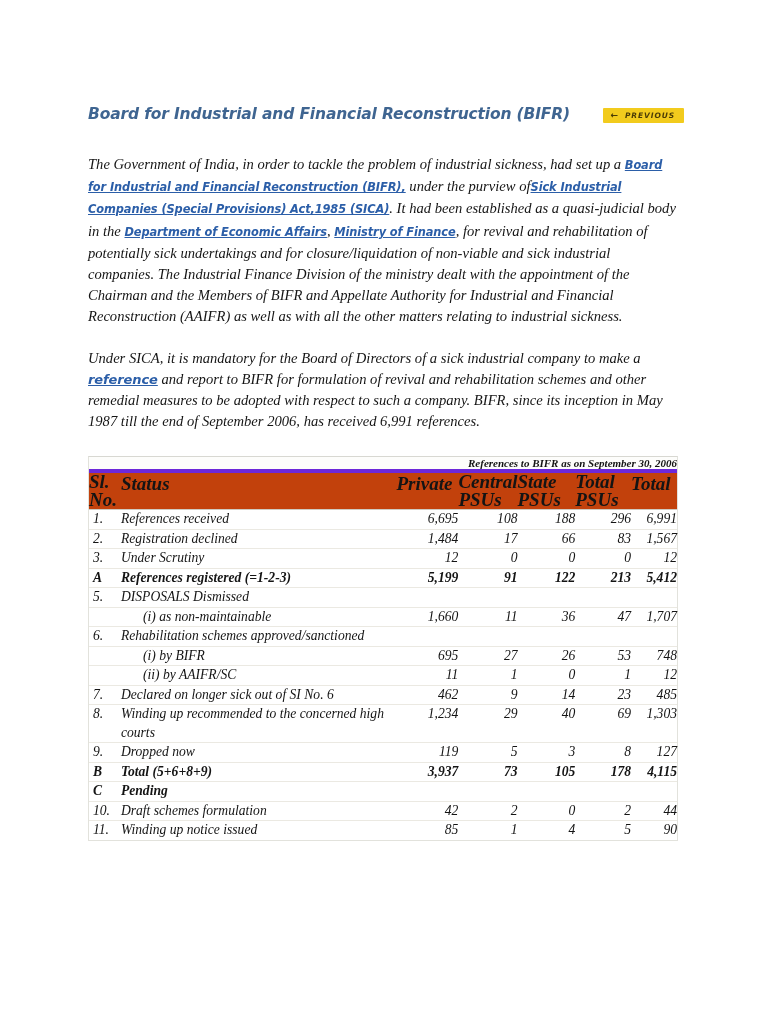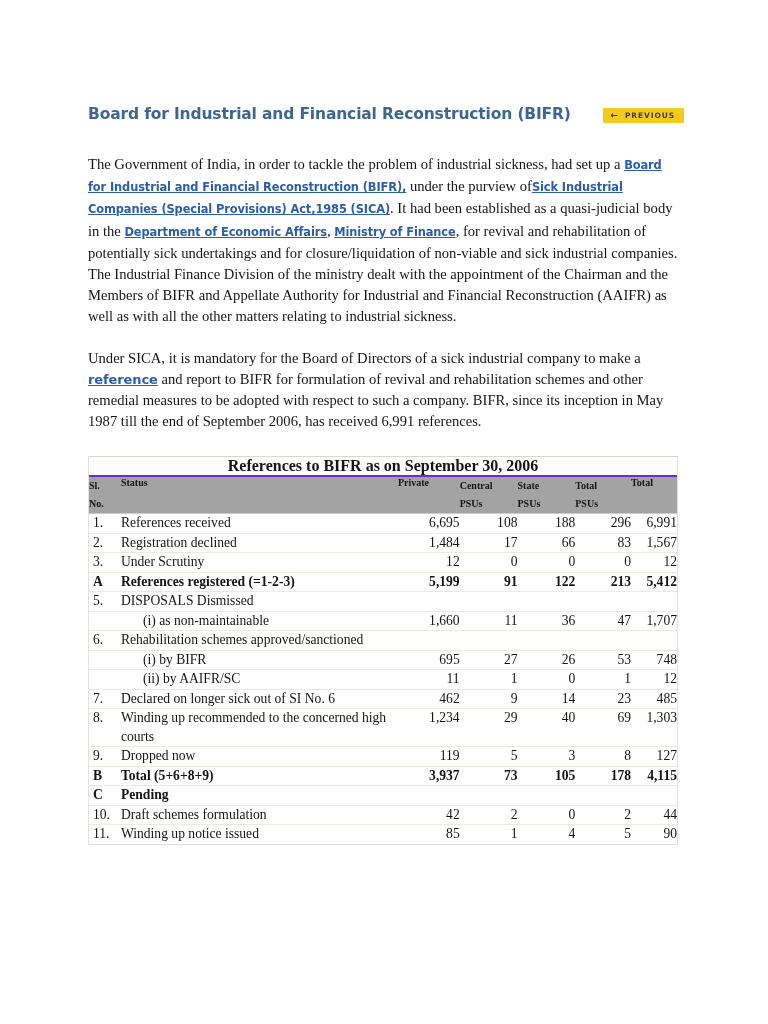--- a/index.html
+++ b/index.html
@@ -13,20 +13,21 @@
     font-family: "Liberation Serif", serif;
     color: #1a1a1a;
     overflow: hidden;
   }
   .page {
     position: relative;
     width: 768px;
     height: 964px;
     box-sizing: border-box;
     padding: 0;
+    font-style: italic;
   }
   .content {
     position: absolute;
     left: 88px;
     top: 104px;
     width: 592px;
   }
 
   
   .header-row {
@@ -112,33 +113,33 @@
     width: 100%;
     font-family: "Liberation Serif", serif;
     font-size: 13.6px;
     color: #141414;
   }
   table.bifr td, table.bifr th {
     padding: 0;
     vertical-align: top;
   }
   .tbl-title-row td {
-    text-align: center;
-    font-weight: bold;
-    font-size: 16px;
+    text-align: right;
+    font-weight: bold;
+    font-size: 11px;
     padding: 6px 4px 7px 4px;
-    border-bottom: 2px solid #6d28d9;
+    border-bottom: 4px solid #6d28d9;
     background: #fdfdfb;
   }
   .thead-row td {
     font-weight: bold;
-    font-size: 10px;
+    font-size: 19px;
     padding: 5px 6px 6px 6px;
     border-bottom: 1px solid #cfcbc2;
-    background: #a3a3a3;
+    background: #c2410c;
     vertical-align: top;
   }
   .thead-row td.num { }
   .hdr-two {
     display: block;
     line-height: 18px;
   }
   .body-row td {
     padding: 5px 6px 5px 6px;
     border-bottom: 1px solid #ebe9e2;

